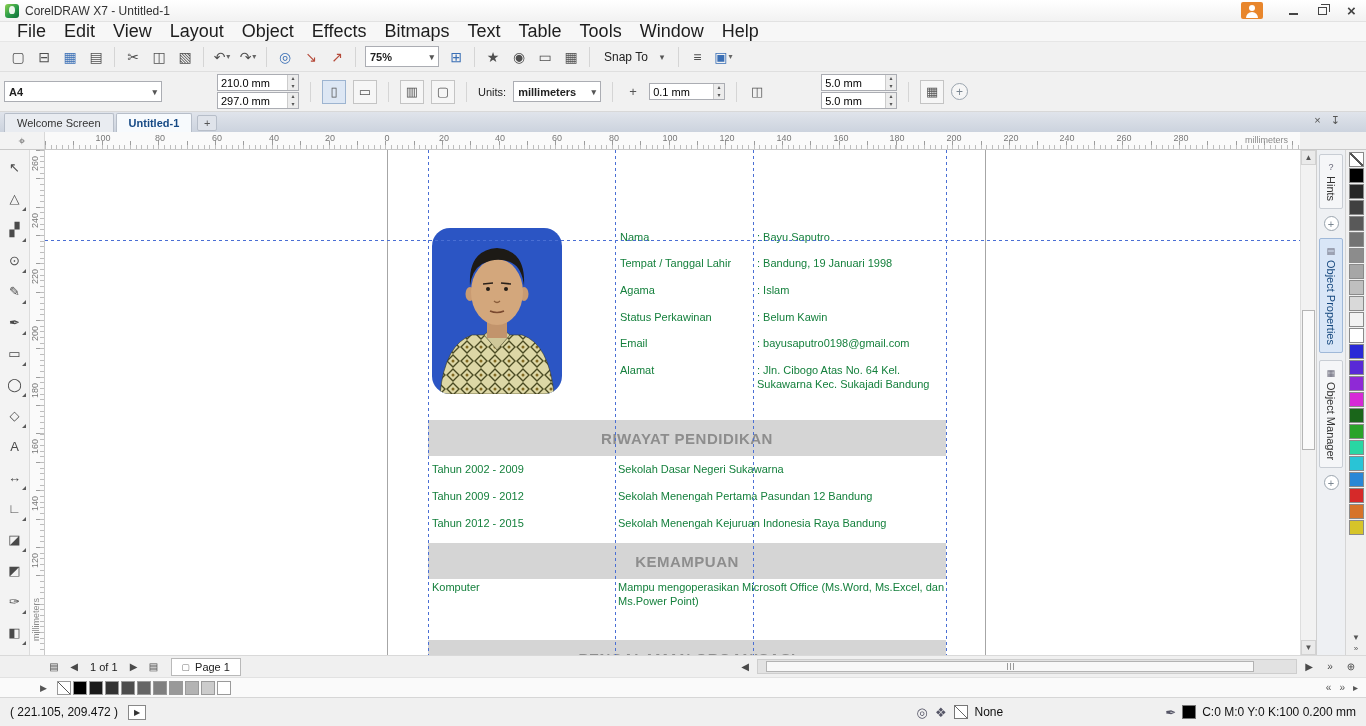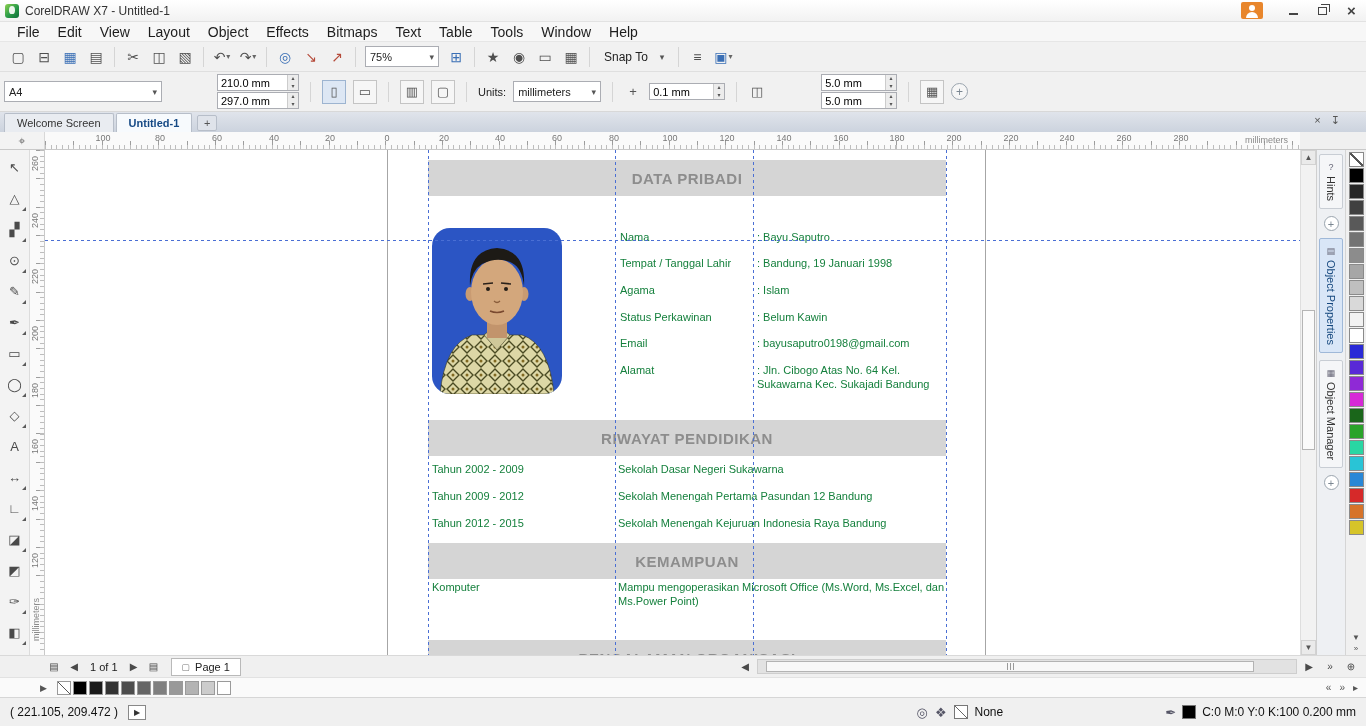--- a/index.html
+++ b/index.html
@@ -17,30 +17,30 @@
 .user-btn::before{content:"";position:absolute;left:8px;top:3px;width:6px;height:6px;border-radius:50%;background:#fff;}
 .user-btn::after{content:"";position:absolute;left:5px;top:10px;width:12px;height:6px;border-radius:6px 6px 0 0;background:#fff;}
 .win-btn{width:29px;height:100%;display:flex;align-items:center;justify-content:center;color:#444;font-size:13px;}
 .glyph-min{width:9px;border-bottom:2px solid #444;margin-top:7px;}
 .glyph-restore{position:relative;width:9px;height:8px;border:1px solid #444;}
 .glyph-restore::before{content:"";position:absolute;left:2px;top:-4px;width:8px;height:7px;border:1px solid #444;border-left:none;border-bottom:none;}
 .win-btn.close{font-size:15px;font-weight:bold;}
 
 
 .menubar{height:20px;display:flex;align-items:center;background:#f7f7f7;border-bottom:1px solid #e6e6e6;padding-left:8px;}
-.menu-item{padding:0 9px;font-size:14px;color:#1d1d1d;}
+.menu-item{padding:0 9px;font-size:18px;color:#1d1d1d;}
 
 
 .toolbar{height:30px;display:flex;align-items:center;background:#f1f1f1;border-bottom:1px solid #dfdfdf;padding-left:6px;gap:2px;}
 .tbtn{min-width:24px;height:24px;display:flex;align-items:center;justify-content:center;font-size:14px;color:#4f4f4f;}
 .tbtn .g-blue{color:#3a6fb5;}
 .tbtn .g-red{color:#b54a3a;}
 .mini-arrow{font-size:8px;color:#666;margin-left:1px;}
 .sep{width:1px;height:20px;background:#d5d5d5;margin:0 4px;flex:none;}
-.combo{height:21px;background:#fff;border:1px solid #abadb3;display:flex;align-items:center;font-size:11px;padding:0 4px;color:#222;}
+.combo{height:21px;background:#fff;border:1px solid #abadb3;display:flex;align-items:center;font-size:11px;padding:0 4px;color:#222;font-weight:bold;}
 .zoom-combo{width:74px;margin:0 3px;justify-content:space-between;}
 .combo-arrow{font-size:9px;color:#555;}
 .snap-to{display:flex;align-items:center;gap:12px;font-size:12px;color:#222;padding:0 8px;}
 
 
 .propbar{height:40px;display:flex;align-items:center;background:#f1f1f1;border-bottom:1px solid #d8d8d8;padding-left:4px;gap:7px;}
 .paper-combo{width:158px;height:21px;justify-content:space-between;}
 .dim-stack{display:flex;flex-direction:column;gap:1px;padding-left:48px;}
 .dim-field{width:82px;height:17px;background:#fff;border:1px solid #abadb3;display:flex;align-items:center;}
 .dim-field input{border:none;outline:none;flex:1;font-size:11px;padding-left:3px;font-family:inherit;min-width:0;background:transparent;}
@@ -444,23 +444,20 @@
       <span class="vlabel" style="top:289px">160</span>
       <span class="vlabel" style="top:346px">140</span>
       <span class="vlabel" style="top:403px">120</span>
       <span class="vunit">millimeters</span>
     </div>
 
     <div class="canvas">
       <div class="page-edge" style="left:342px"></div>
       <div class="page-edge" style="left:940px"></div>
 
-      <div class="band" style="top:10px">
-          <span>DATA PRIBADI</span>
-        </div>
       <div class="band" style="top:270px">
           <span>RIWAYAT PENDIDIKAN</span>
         </div>
       <div class="band" style="top:393px">
           <span>KEMAMPUAN</span>
         </div>
       <div class="band" style="top:490px">
           <span>PENGALAMAN ORGANISASI</span>
         </div>
 

